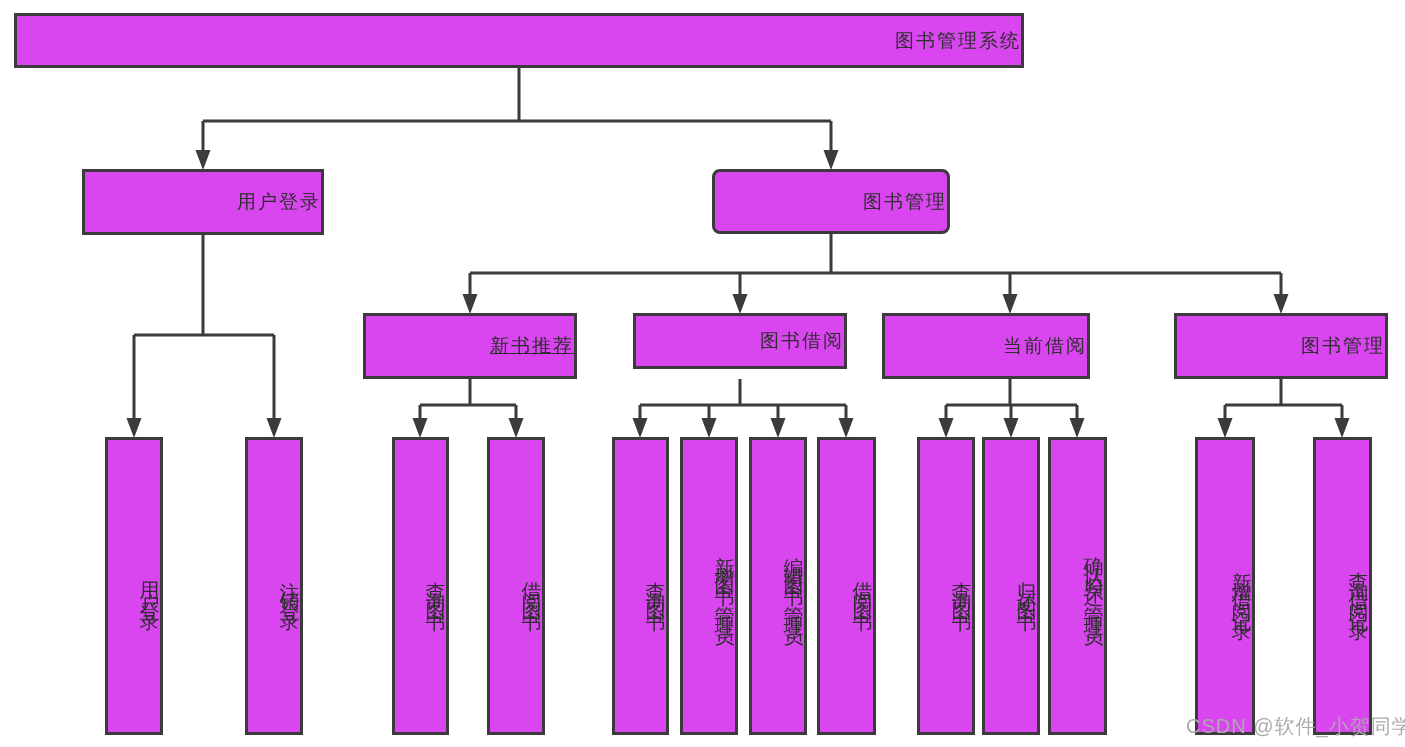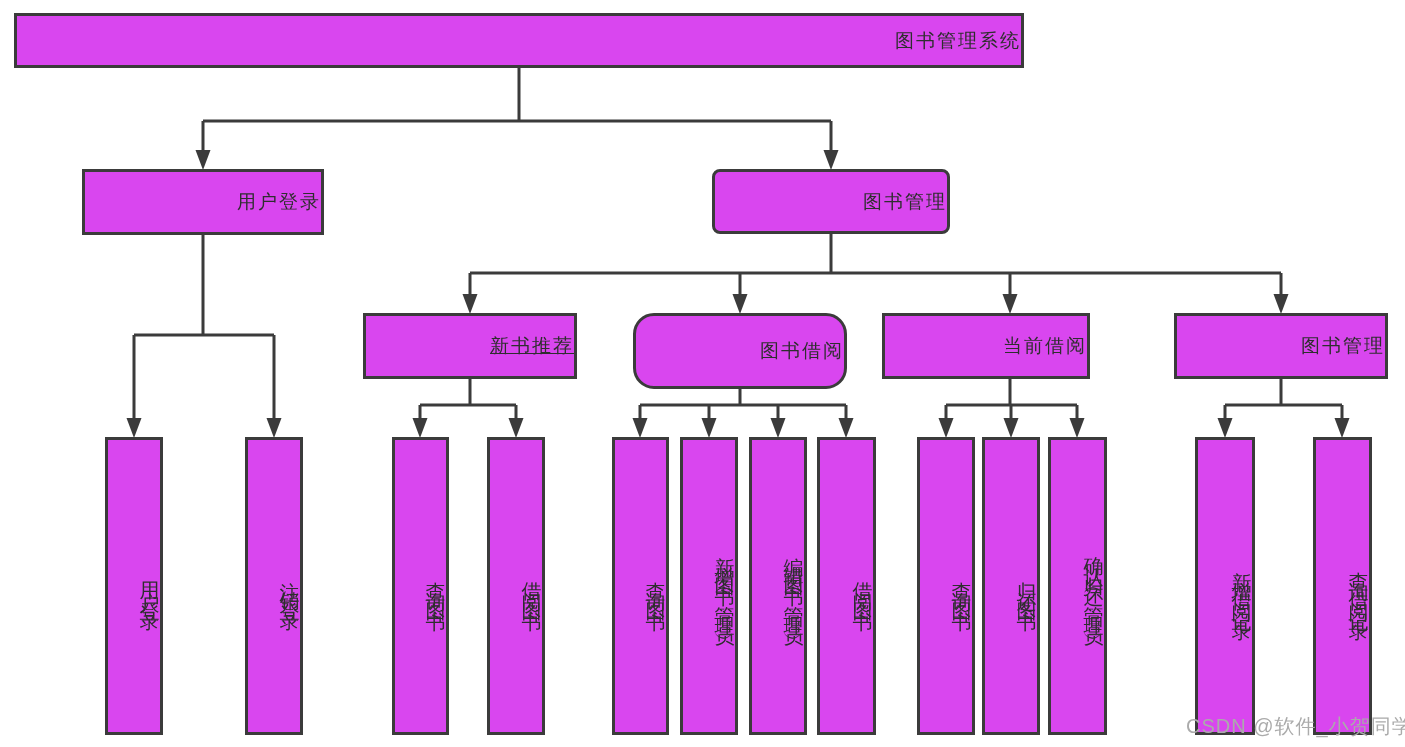--- a/index.html
+++ b/index.html
@@ -102,21 +102,21 @@
   <div class="node h" style="left:82px; top:169px; width:242px; height:66px;">
     <span class="label">用户登录</span>
   </div>
   <div class="node h" style="left:712px; top:169px; width:238px; height:65px;border-radius:8px;">
     <span class="label">图书管理</span>
   </div>
 
   <div class="node h" style="left:363px; top:313px; width:214px; height:66px;text-decoration:underline;">
     <span class="label">新书推荐</span>
   </div>
-  <div class="node h" style="left:633px; top:313px; width:214px; height:76px;border-radius:21px;">
+  <div class="node h" style="left:633px; top:313px; width:214px; height:56px;">
     <span class="label">图书借阅</span>
   </div>
   <div class="node h" style="left:882px; top:313px; width:208px; height:66px;">
     <span class="label">当前借阅</span>
   </div>
   <div class="node h" style="left:1174px; top:313px; width:214px; height:66px;">
     <span class="label">图书管理</span>
   </div>
 
   <div class="node v" style="left:105px; top:437px; width:58px; height:298px;">

